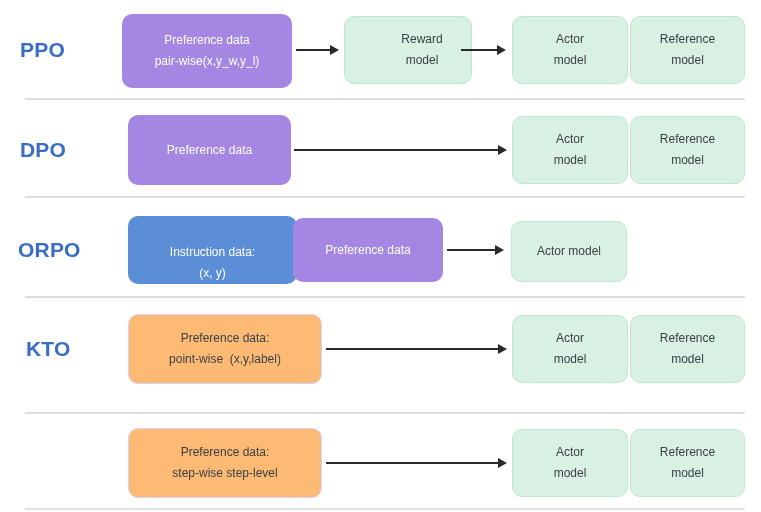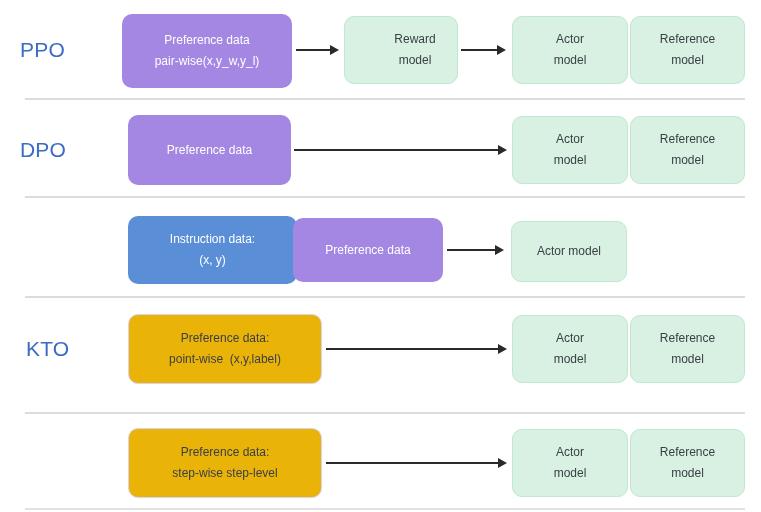--- a/index.html
+++ b/index.html
@@ -6,21 +6,21 @@
   .canvas{
     position:relative;
     width:761px;height:512px;
     background:#ffffff;
     font-family:"Liberation Sans", sans-serif;
     overflow:hidden;
   }
   .row-label{
     position:absolute;
     font-size:21px;
-    font-weight:400;
+    font-weight:700;
     color:#3a6cc5;
     letter-spacing:0.2px;
     line-height:26px;
   }
   .box{
     position:absolute;
     border-radius:10px;
     display:flex;
     align-items:center;
     justify-content:center;
@@ -33,21 +33,21 @@
     line-height:21px;
   }
   .purple{background:#a487e2;color:#ffffff;}
   .blue{background:#5a8fd8;color:#ffffff;}
   .green{
     background:#d8f1e2;
     border:1.5px solid #c0e7cf;
     color:#3b4046;
   }
   .lavender{
-    background:#eab308;
+    background:#fdba74;
     border:1.5px solid #d9d2f2;
     color:#3b4046;
   }
   .arrow{
     position:absolute;
     height:2px;
     background:#2a2a2a;
   }
   .arrow::after{
     content:"";
@@ -72,21 +72,21 @@
 <body>
 
 <div class="canvas">
 
   <div class="row-label" style="left:20px;top:37px;">PPO</div>
   <div class="box purple" style="left:122px;top:14px;width:170px;height:74px;">
     <span class="box-text">Preference data
 pair-wise(x,y_w,y_l)</span>
   </div>
   <div class="arrow" style="left:296px;top:49px;width:34px;"></div>
-  <div class="box green" style="left:344px;top:16px;width:114px;height:68px;padding-left:28px;">
+  <div class="box green" style="left:344px;top:16px;width:128px;height:68px;padding-left:28px;">
     <span class="box-text">Reward
 model</span>
   </div>
   <div class="arrow" style="left:461px;top:49px;width:36px;"></div>
   <div class="box green" style="left:512px;top:16px;width:116px;height:68px;">
     <span class="box-text">Actor
 model</span>
   </div>
   <div class="box green" style="left:630px;top:16px;width:115px;height:68px;">
     <span class="box-text">Reference
@@ -104,21 +104,22 @@
     <span class="box-text">Actor
 model</span>
   </div>
   <div class="box green" style="left:630px;top:116px;width:115px;height:68px;">
     <span class="box-text">Reference
 model</span>
   </div>
 
   <div class="divider" style="top:196px;"></div>
 
-  <div class="box blue" style="left:128px;top:216px;width:169px;height:68px;">
+  <div class="row-label" style="left:18px;top:237px;">ORPO</div>
+  <div class="box blue" style="left:128px;top:216px;width:169px;height:68px;align-items:flex-end;">
     <span class="box-text">Instruction data:
 (x, y)</span>
   </div>
   <div class="box purple" style="left:293px;top:218px;width:150px;height:64px;">
     <span class="box-text">Preference data</span>
   </div>
   <div class="arrow" style="left:447px;top:249px;width:48px;"></div>
   <div class="box green" style="left:511px;top:221px;width:116px;height:61px;">
     <span class="box-text">Actor model</span>
   </div>

